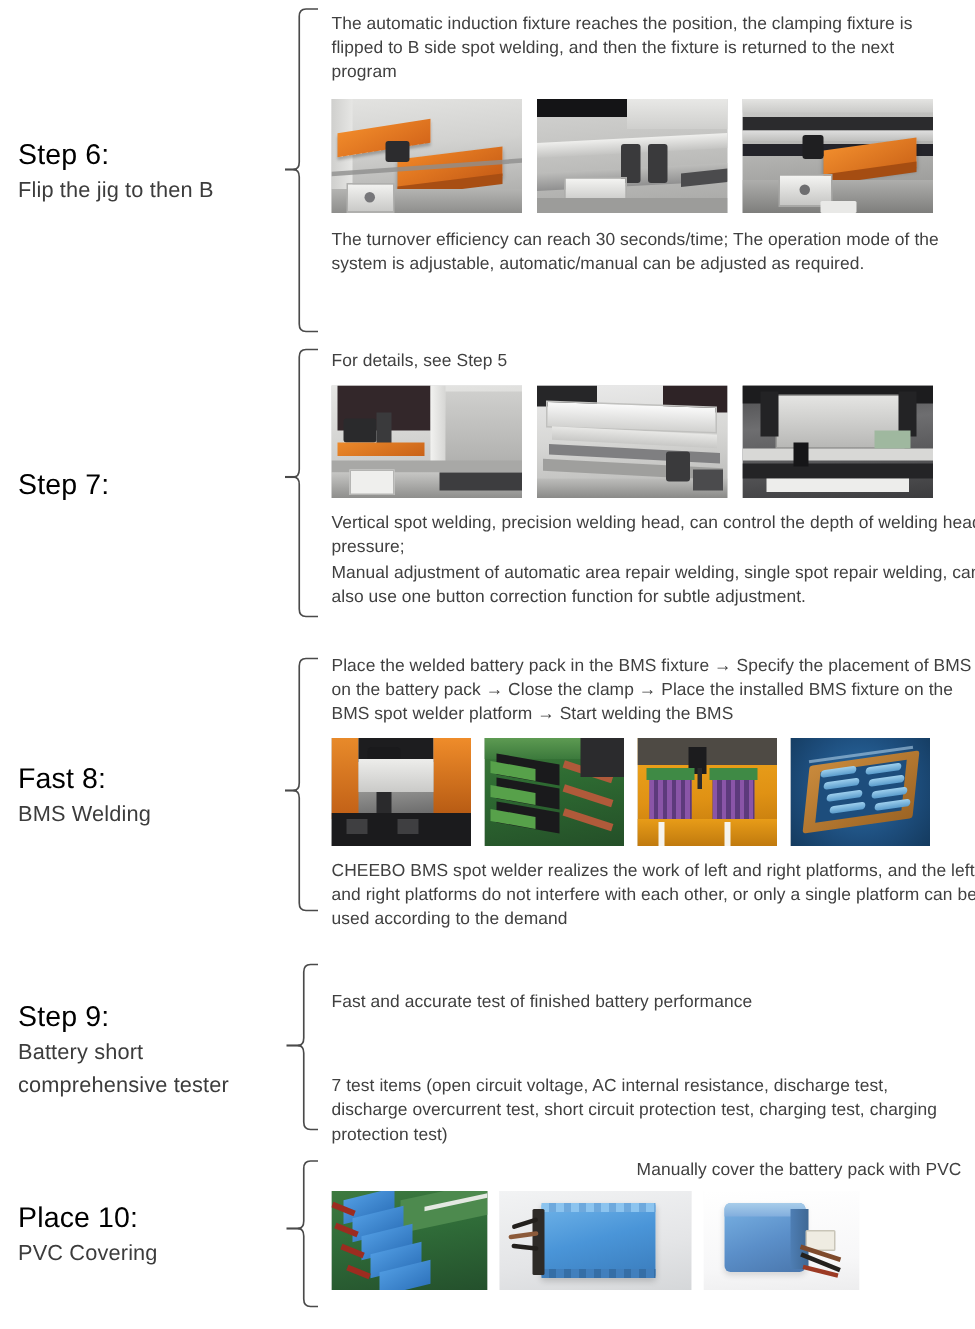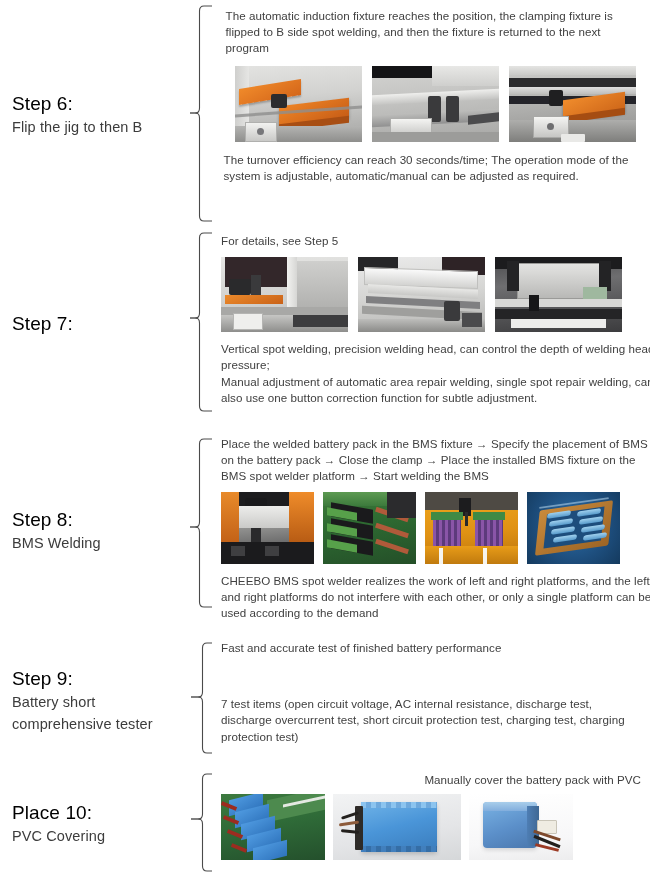--- a/index.html
+++ b/index.html
@@ -109,21 +109,21 @@
       <div class="step-sub">Flip the jig to then B</div>
     </div>
 
     <div class="brace-wrap">
       <svg width="24" height="228" viewBox="0 0 24 228" aria-hidden="true">
         <path d="M22 6 L14 6 Q9.5 6 9.5 11 L9.5 108 Q9.5 113 5.5 113 Q9.5 113 9.5 118 L9.5 216 Q9.5 221 14 221 L22 221" fill="none" stroke="#4a4a4a" stroke-width="1.1"></path>
         <path d="M0 113 L8 113" fill="none" stroke="#4a4a4a" stroke-width="1.4"></path>
       </svg>
     </div>
 
-    <div class="step-body" style="padding-top:8px;align-items:center;">
+    <div class="step-body" style="padding-top:8px;">
       <div class="caption top" style="width:420px;">The automatic induction fixture reaches the position, the clamping fixture is flipped to B side spot welding, and then the fixture is returned to the next program</div>
 
       <div class="thumbs" style="margin-top:9px; gap:10px;">
 
         <div class="thumb" style="width:127px;height:76px;">
           <div class="layer" style="inset:0;background:linear-gradient(175deg,#e3e3e1 0%,#d2d2d0 40%,#b9b9b7 72%,#a3a3a1 100%);"></div>
           <div class="layer" style="left:0;top:0;width:14px;height:76px;background:linear-gradient(90deg,#cfcfcd,#e6e6e4);"></div>
           <div class="layer" style="left:4px;top:18px;width:62px;height:16px;background:linear-gradient(160deg,#f08a2a,#d4661a);transform:skewY(-9deg);box-shadow:0 2px 2px rgba(0,0,0,.25);"></div>
           <div class="layer" style="left:44px;top:36px;width=0;width:70px;height:20px;background:linear-gradient(160deg,#ef8526,#c65c16);transform:skewY(-7deg);box-shadow:0 2px 3px rgba(0,0,0,.3);"></div>
           <div class="layer" style="left:44px;top:54px;width:70px;height:7px;background:#a84e13;transform:skewY(-7deg);"></div>
@@ -227,21 +227,21 @@
       </div>
 
       <div class="caption bottom" style="width:440px; margin-top:9px; white-space:pre-line;">Vertical spot welding, precision welding head, can control the depth of welding head pressure;
 Manual adjustment of automatic area repair welding, single spot repair welding, can also use one button correction function for subtle adjustment.</div>
     </div>
   </div>
 
   <div class="step-row" style="top:430px; left:0; width:650px; height:200px;">
 
     <div class="step-label">
-      <div class="step-title">Step 8:</div>
+      <div class="step-title">Fast 8:</div>
       <div class="step-sub">BMS Welding</div>
     </div>
 
     <div class="brace-wrap">
       <svg width="24" height="200" viewBox="0 0 24 200" aria-hidden="true">
         <path d="M22 9 L14 9 Q9.5 9 9.5 14 L9.5 92 Q9.5 97 5.5 97 Q9.5 97 9.5 102 L9.5 172 Q9.5 177 14 177 L22 177" fill="none" stroke="#4a4a4a" stroke-width="1.1"></path>
         <path d="M0 97 L8 97" fill="none" stroke="#4a4a4a" stroke-width="1.4"></path>
       </svg>
     </div>
 
@@ -321,21 +321,21 @@
     </div>
 
     <div class="brace-wrap">
       <svg width="24" height="128" viewBox="0 0 24 128" aria-hidden="true">
         <path d="M22 7 L17 7 Q12.5 7 12.5 12 L12.5 56 Q12.5 61 8.5 61 Q12.5 61 12.5 66 L12.5 112 Q12.5 117 17 117 L22 117" fill="none" stroke="#4a4a4a" stroke-width="1.1"></path>
         <path d="M1 61 L11 61" fill="none" stroke="#4a4a4a" stroke-width="1.4"></path>
       </svg>
     </div>
 
     <div class="step-body" style="padding-top:4px;">
-      <div class="caption top" style="width:420px;">Fast and accurate test of finished battery performance</div>
+      <div class="caption top" style="width:420px;margin-top:20px;">Fast and accurate test of finished battery performance</div>
       <div class="caption bottom" style="width:420px; margin-top:40px;">7 test items (open circuit voltage, AC internal resistance, discharge test, discharge overcurrent test, short circuit protection test, charging test, charging protection test)</div>
     </div>
   </div>
 
   <div class="step-row" style="top:768px; left:0; width:650px; height:110px;">
 
     <div class="step-label">
       <div class="step-title">Place 10:</div>
       <div class="step-sub">PVC Covering</div>
     </div>

